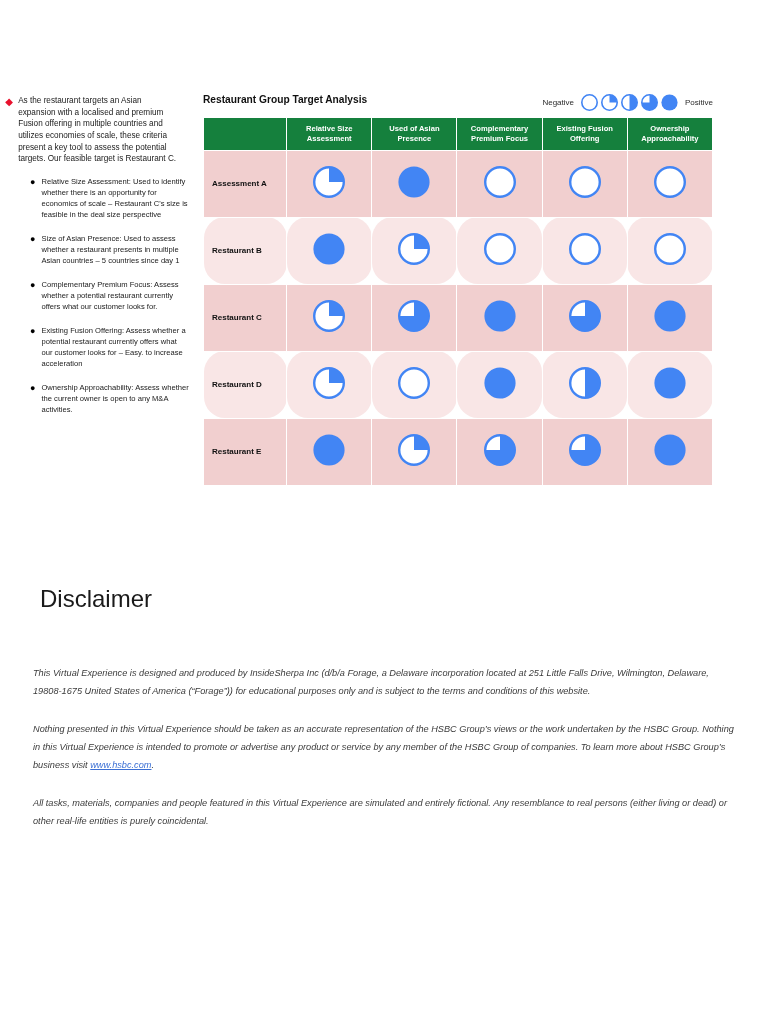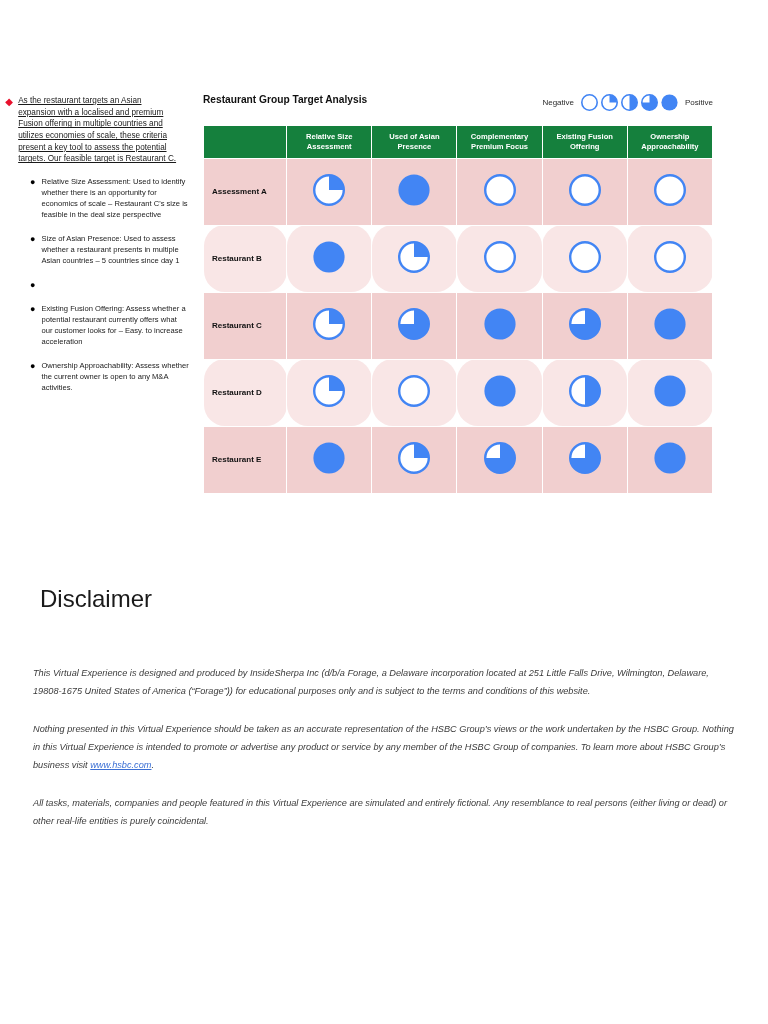--- a/index.html
+++ b/index.html
@@ -51,21 +51,20 @@
   .lead .marker {
     font-size: 8px;
     margin-top: 3px;
     transform: scale(1.25);
   }
   .lead .btext {
     font-size: 8.2px;
     line-height: 1.42;
     color: #1a1a1a;
     width: 160px;
-    text-decoration: underline;
   }
   .sub-list { margin-top: 6px; padding-left: 24px; }
   .sub-row { display: flex; align-items: flex-start; margin-bottom: 13px; }
   .sub-row .marker {
     font-size: 9px;
     line-height: 1;
     margin-top: 2px;
     margin-right: 6px;
   }
   .sub-row .btext {
@@ -79,21 +78,21 @@
   .table-block {
     position: absolute;
     left: 203px;
     top: 94px;
     width: 510px;
   }
   .table-title {
     font-size: 10.2px;
     font-weight: bold;
     color: #111111;
-    margin-bottom: 20px;
+    margin-bottom: 12px;
   }
 
   
   .legend {
     position: absolute;
     right: 0px;
     top: 0px;
     display: flex;
     align-items: center;
     gap: 7px;
@@ -185,20 +184,21 @@
       <div class="sub-row">
         <span class="marker">●</span>
         <span class="btext">Relative Size Assessment: Used to identify whether there is an opportunity for economics of scale – Restaurant C's size is feasible in the deal size perspective</span>
       </div>
       <div class="sub-row">
         <span class="marker">●</span>
         <span class="btext">Size of Asian Presence: Used to assess whether a restaurant presents in multiple Asian countries – 5 countries since day 1</span>
       </div>
       <div class="sub-row">
         <span class="marker">●</span>
+        <span class="btext">Complementary Premium Focus: Assess whether a potential restaurant currently offers what our customer looks for.</span>
       </div>
       <div class="sub-row">
         <span class="marker">●</span>
         <span class="btext">Existing Fusion Offering: Assess whether a potential restaurant currently offers what our customer looks for – Easy. to increase acceleration</span>
       </div>
       <div class="sub-row">
         <span class="marker">●</span>
         <span class="btext">Ownership Approachability: Assess whether the current owner is open to any M&amp;A activities.</span>
       </div>
     </div>

